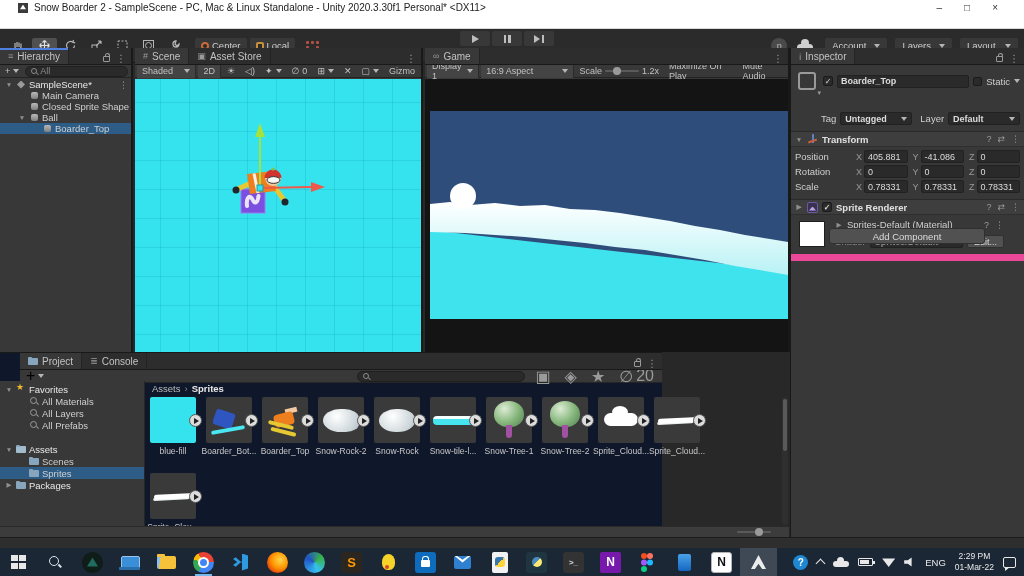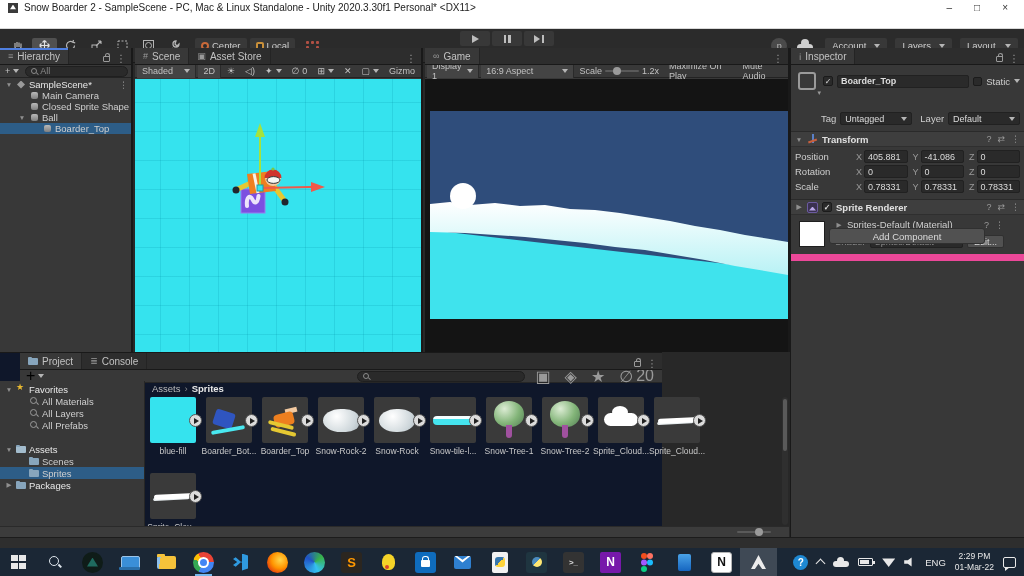--- a/index.html
+++ b/index.html
@@ -1,20 +1,20 @@
 <!DOCTYPE html>
 <html><head>
 <meta charset="utf-8">
 <style>
   html,body{margin:0;padding:0;background:#000;}
   *{box-sizing:border-box;font-family:"Liberation Sans",sans-serif;-webkit-font-smoothing:antialiased;}
   #stage{position:relative;width:1024px;height:576px;overflow:hidden;background:#282828;}
 
   
-  #titlebar{position:absolute;left:0;top:0;width:1024px;height:15px;background:#ffffff;display:flex;align-items:center;padding:0 6px;}
+  #titlebar{position:absolute;left:0;top:0;width:1024px;height:15px;background:#ffffff;display:flex;align-items:center;padding:0 16px;}
   .title-ic{width:10px;height:10px;background:#3b3b3b;margin:0 6px 0 2px;position:relative;flex:0 0 auto;}
   .title-ic::before{content:"";position:absolute;inset:2px;background:#fff;clip-path:polygon(50% 0,100% 80%,0 80%);}
   #title-text{font-size:10px;color:#222;white-space:nowrap;}
   #win-controls{margin-left:auto;display:flex;gap:22px;padding-right:10px;color:#333;font-size:10px;}
   #menubar{position:absolute;left:0;top:15px;width:1024px;height:14px;background:#ffffff;display:flex;align-items:center;padding-left:4px;border-bottom:1px solid #d9d9d9;}
   .menu-item{font-size:10px;color:#222;padding:0 7px;}
 
   
   #unitybar{position:absolute;left:0;top:29px;width:1024px;height:34px;background:#2b2b2b;border-bottom:1px solid #191919;display:flex;align-items:center;padding:0 6px;}
   .tool-btn{width:25px;height:15px;border-radius:2px;display:flex;align-items:center;justify-content:center;}
@@ -87,21 +87,21 @@
   #game-panel{position:absolute;left:425px;top:48px;width:365px;height:304px;background:#383838;border-right:2px solid #191919;overflow:hidden;}
   #game-content{position:absolute;left:0;top:31px;width:363px;height:273px;background:#141414;}
   .slider-track{width:34px;height:2px;background:#5a5a5a;border-radius:1px;position:relative;}
   .slider-knob{position:absolute;left:8px;top:-3px;width:8px;height:8px;border-radius:50%;background:#9a9a9a;}
 
   
   #inspector{position:absolute;left:790px;top:48px;width:234px;height:489px;background:#383838;border-left:1px solid #191919;}
   .insp-row{display:flex;align-items:center;gap:4px;padding:0 4px;font-size:9.5px;color:#cfcfcf;}
   .checkbox{width:10px;height:10px;background:#2a2a2a;border:1px solid #1b1b1b;border-radius:2px;color:#dcdcdc;font-size:8px;line-height:9px;text-align:center;}
   .field{background:#2a2a2a;border:1px solid #212121;border-radius:2px;height:13px;color:#dcdcdc;font-size:9px;display:flex;align-items:center;padding:0 3px;overflow:hidden;white-space:nowrap;}
-  .dropdown{background:#2a2a2a;border:1px solid #212121;border-radius:2px;height:13px;color:#dcdcdc;font-size:9px;display:flex;align-items:center;padding:0 4px;gap:4px;}
+  .dropdown{background:#2a2a2a;border:1px solid #212121;border-radius:2px;height:13px;color:#dcdcdc;font-size:9px;display:flex;align-items:center;padding:0 4px;gap:4px;font-weight:bold;}
   .dropdown .caret{margin-left:auto;}
   .comp-header{height:16px;background:#3e3e3e;border-top:1px solid #2a2a2a;border-bottom:1px solid #2f2f2f;display:flex;align-items:center;gap:4px;padding:0 4px;font-size:9.5px;font-weight:bold;color:#e0e0e0;}
   .hdr-icons{margin-left:auto;display:flex;align-items:center;gap:6px;color:#9a9a9a;font-weight:normal;font-size:9px;}
   .axis-letter{color:#9a9a9a;font-size:9px;margin:0 2px 0 5px;}
   .t-row{display:flex;align-items:center;padding:1px 4px;}
   .t-label{width:56px;font-size:9.5px;color:#cfcfcf;flex:0 0 auto;}
   .t-field{flex:1;min-width:0;}
   .cube-ic{width:24px;height:24px;position:relative;flex:0 0 auto;}
   .cube-ic::before{content:"";position:absolute;inset:3px;border:2px solid #9a9a9a;border-radius:3px;}
   .cube-ic::after{content:"▾";position:absolute;right:-2px;bottom:-4px;color:#9a9a9a;font-size:7px;}

